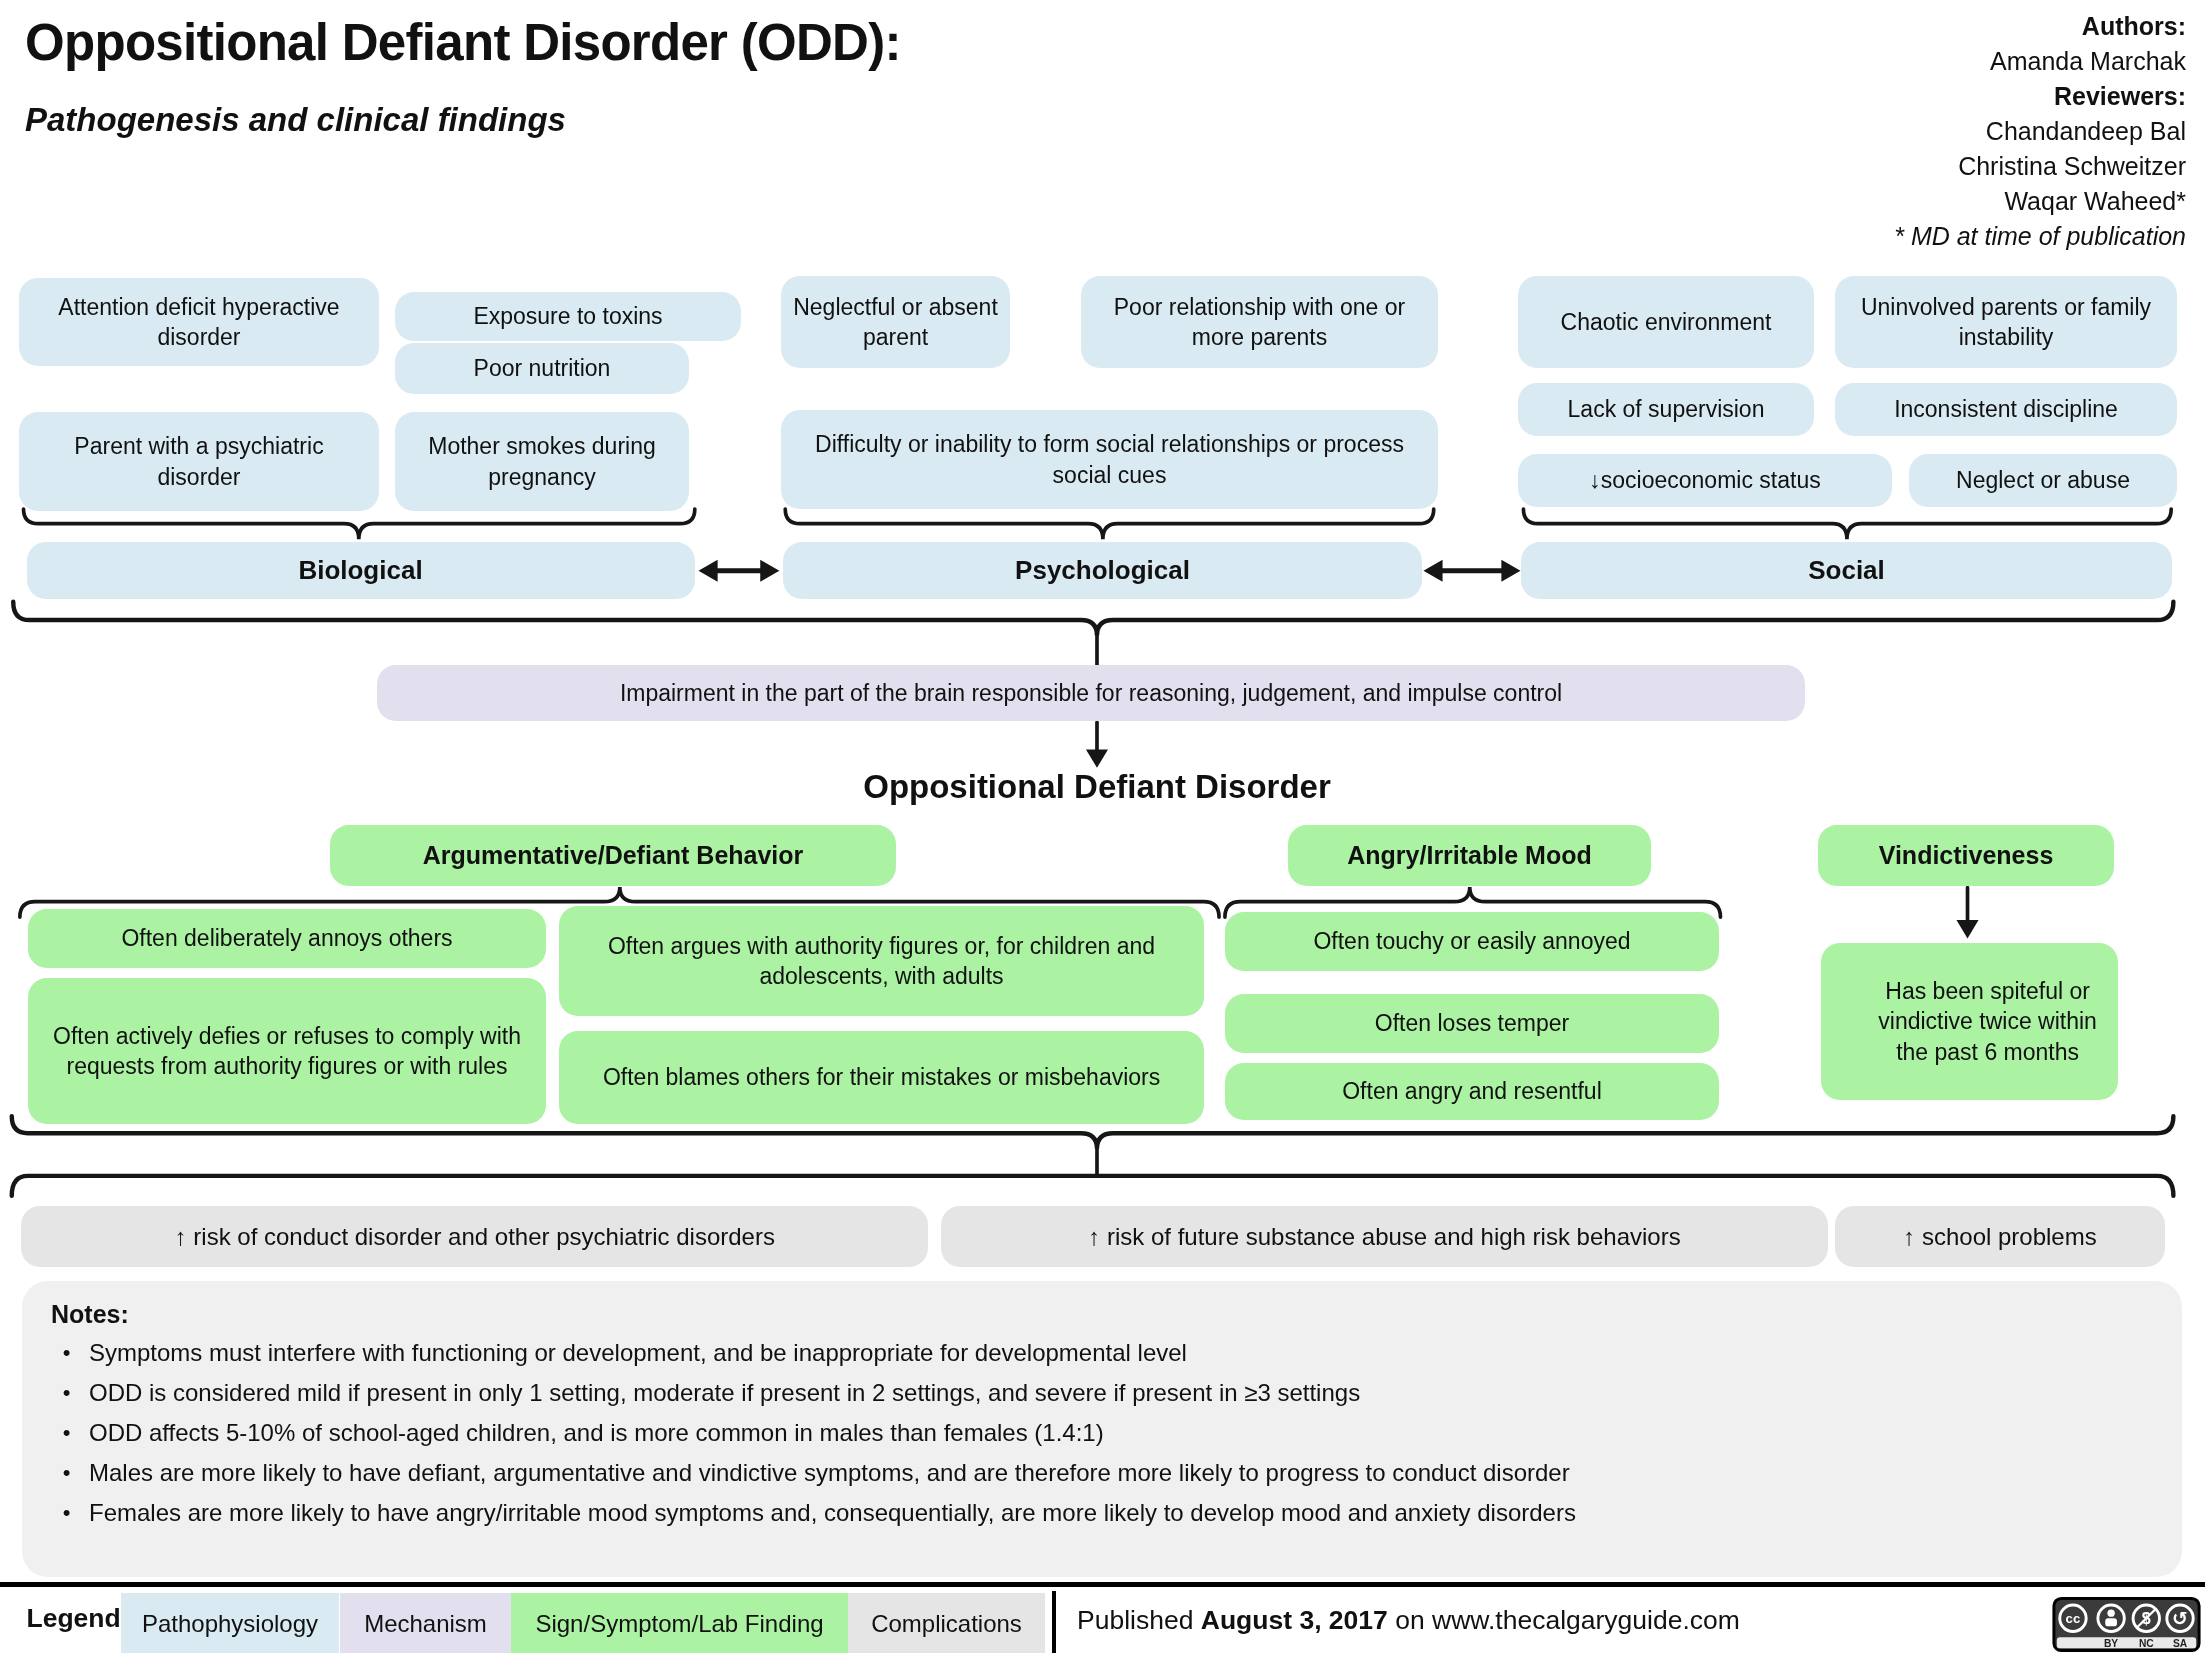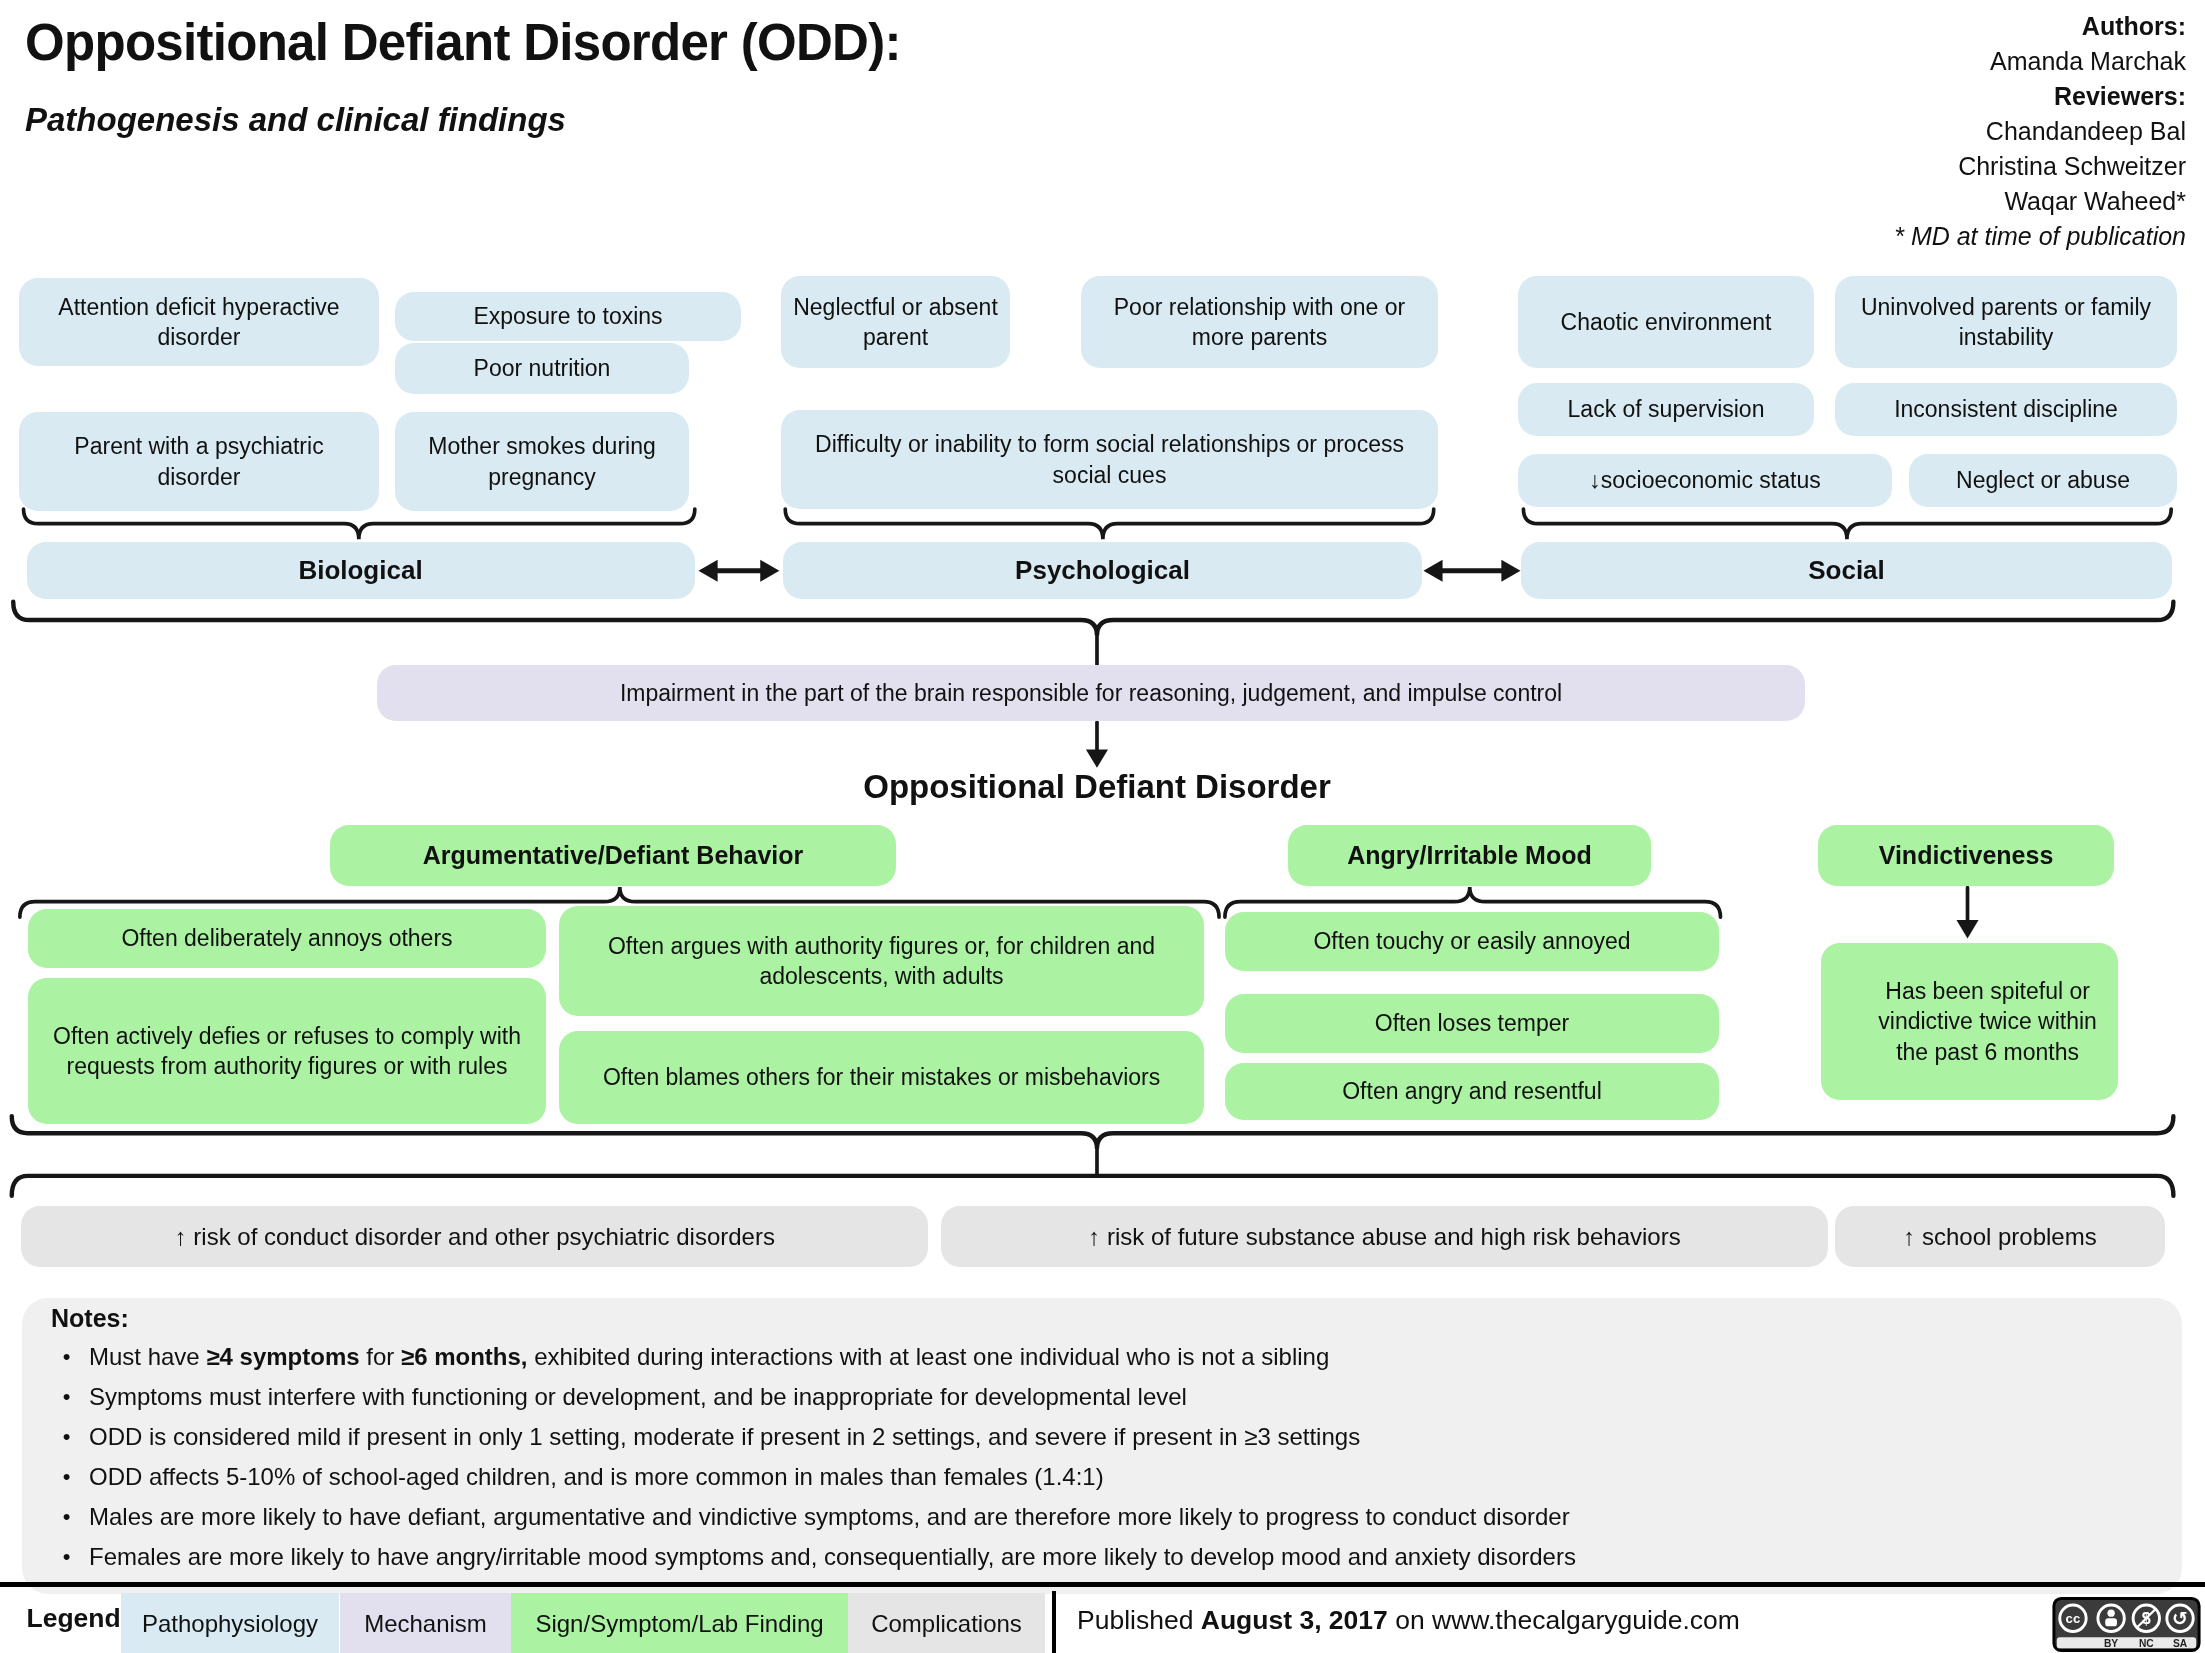--- a/index.html
+++ b/index.html
@@ -20,21 +20,21 @@
   .ghdr{font-weight:bold;font-size:25px;}
   svg.overlay{position:absolute;left:0;top:0;z-index:1;}
   .title1{position:absolute;left:25px;top:13.2px;font-size:51px;font-weight:bold;letter-spacing:-0.7px;}
   .title2{position:absolute;left:25px;top:101px;font-size:33px;font-weight:bold;font-style:italic;}
   .credits{position:absolute;right:19px;top:8.8px;text-align:right;font-size:25px;line-height:35px;z-index:2;}
   .credits .b{font-weight:bold;}
   .credits .i{font-style:italic;}
   .odd-heading{position:absolute;left:0;top:768px;width:2194px;text-align:center;
     font-size:33px;font-weight:bold;z-index:2;}
   .notes{position:absolute;left:22px;top:1281px;width:2160px;height:296px;background:#f0f0f0;
-    border-radius:26px;padding:1px 29px;box-sizing:border-box;font-size:24px;z-index:2;margin-top:17px;}
+    border-radius:26px;padding:14px 29px;box-sizing:border-box;font-size:24px;z-index:2;}
   .notes-label{font-weight:bold;font-size:25px;line-height:38px;}
   .bullet{display:flex;line-height:40px;}
   .bullet::before{content:"•";flex:none;width:38px;padding-left:11.8px;box-sizing:border-box;font-size:22px;}
   .bullet .b{font-weight:bold;}
   .legend-bar{position:absolute;left:0;top:1582px;width:2205px;height:5.1px;background:#000;z-index:3;}
   .legend-label{position:absolute;left:26.5px;top:1603px;font-size:26.5px;font-weight:bold;z-index:3;}
   .legend-item{position:absolute;top:1593px;height:61px;display:flex;align-items:center;
     justify-content:center;font-size:24px;z-index:3;}
   .legend-divider{position:absolute;left:1052px;top:1591px;width:3.7px;height:63px;background:#000;z-index:3;}
   .published{position:absolute;left:1077px;top:1605px;font-size:26.5px;z-index:3;}
@@ -124,25 +124,20 @@
 
 <div class="box green" style="left:1821px;top:943px;width:297px;height:157px;padding-left:48px;">Has been spiteful or vindictive twice within the past 6 months</div>
 
 <div class="box pink" style="left:21.3px;top:1206px;width:907px;height:61px;font-size:24px;">↑ risk of conduct disorder and other psychiatric disorders</div>
 <div class="box pink" style="left:941px;top:1206px;width:887px;height:61px;font-size:24px;">↑ risk of future substance abuse and high risk behaviors</div>
 <div class="box pink" style="left:1835px;top:1206px;width:330px;height:61px;font-size:24px;">↑ school problems</div>
 
 <div class="notes">
   <div class="notes-label">Notes:</div>
   <div class="bullet">
-      <span>
-    <span>Must have </span><span class="b">≥4 symptoms</span><span> for </span><span class="b">≥6 months,</span><span> exhibited during interactions with at least one individual who is not a sibling</span>
-  </span>
-    </div>
-  <div class="bullet">
       <span>Symptoms must interfere with functioning or development, and be inappropriate for developmental level</span>
     </div>
   <div class="bullet">
       <span>ODD is considered mild if present in only 1 setting, moderate if present in 2 settings, and severe if present in ≥3 settings</span>
     </div>
   <div class="bullet">
       <span>ODD affects 5-10% of school-aged children, and is more common in males than females (1.4:1)</span>
     </div>
   <div class="bullet">
       <span>Males are more likely to have defiant, argumentative and vindictive symptoms, and are therefore more likely to progress to conduct disorder</span>

